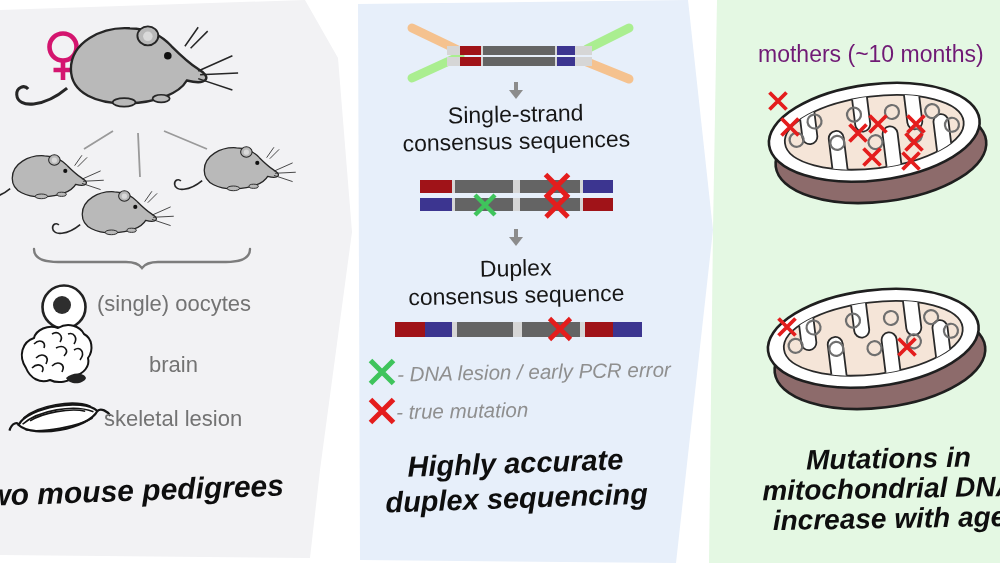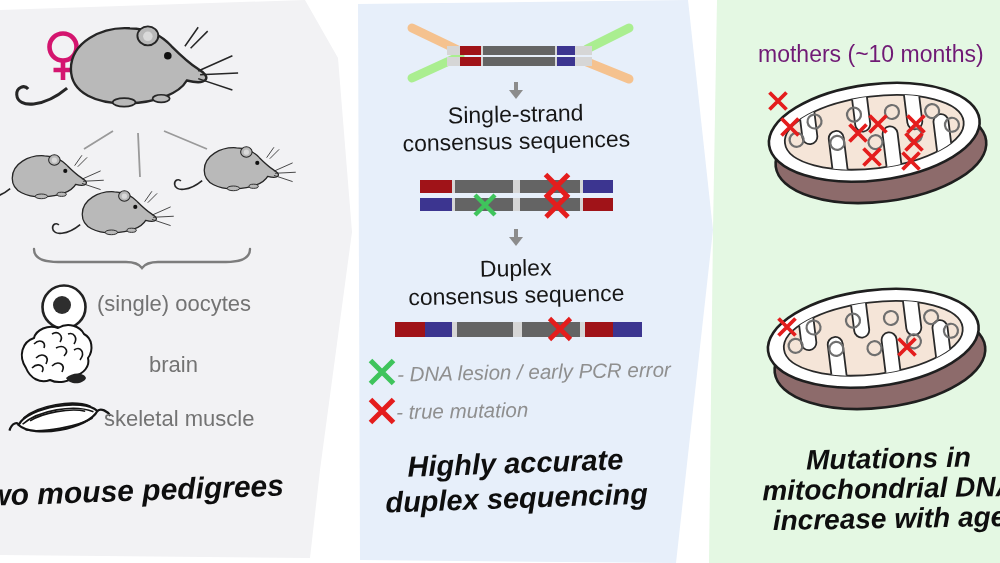--- a/index.html
+++ b/index.html
@@ -215,21 +215,21 @@
       <use href="#mito" transform="translate(756,274)"></use>
       <g>
         <use href="#xmark" class="x-red" transform="translate(787,327) scale(0.85)"></use>
         <use href="#xmark" class="x-red" transform="translate(907,347) scale(0.85)"></use>
       </g>
     </g>
   </svg>
 
   <div class="txt tissue-label" style="left:97px;top:291px;">(single) oocytes</div>
   <div class="txt tissue-label" style="left:106px;top:352px;margin-left:43px;">brain</div>
-  <div class="txt tissue-label" style="left:104px;top:406px;">skeletal muscle</div>
+  <div class="txt tissue-label" style="left:104px;top:406px;">skeletal lesion</div>
   <div class="txt panel-caption caption-left">Two mouse pedigrees</div>
 
   <div class="txt step-label" style="top:101px;">
     <div>Single-strand</div>
     <div>consensus sequences</div>
   </div>
   <div class="txt step-label" style="top:255px;">
     <div>Duplex</div>
     <div>consensus sequence</div>
   </div>

